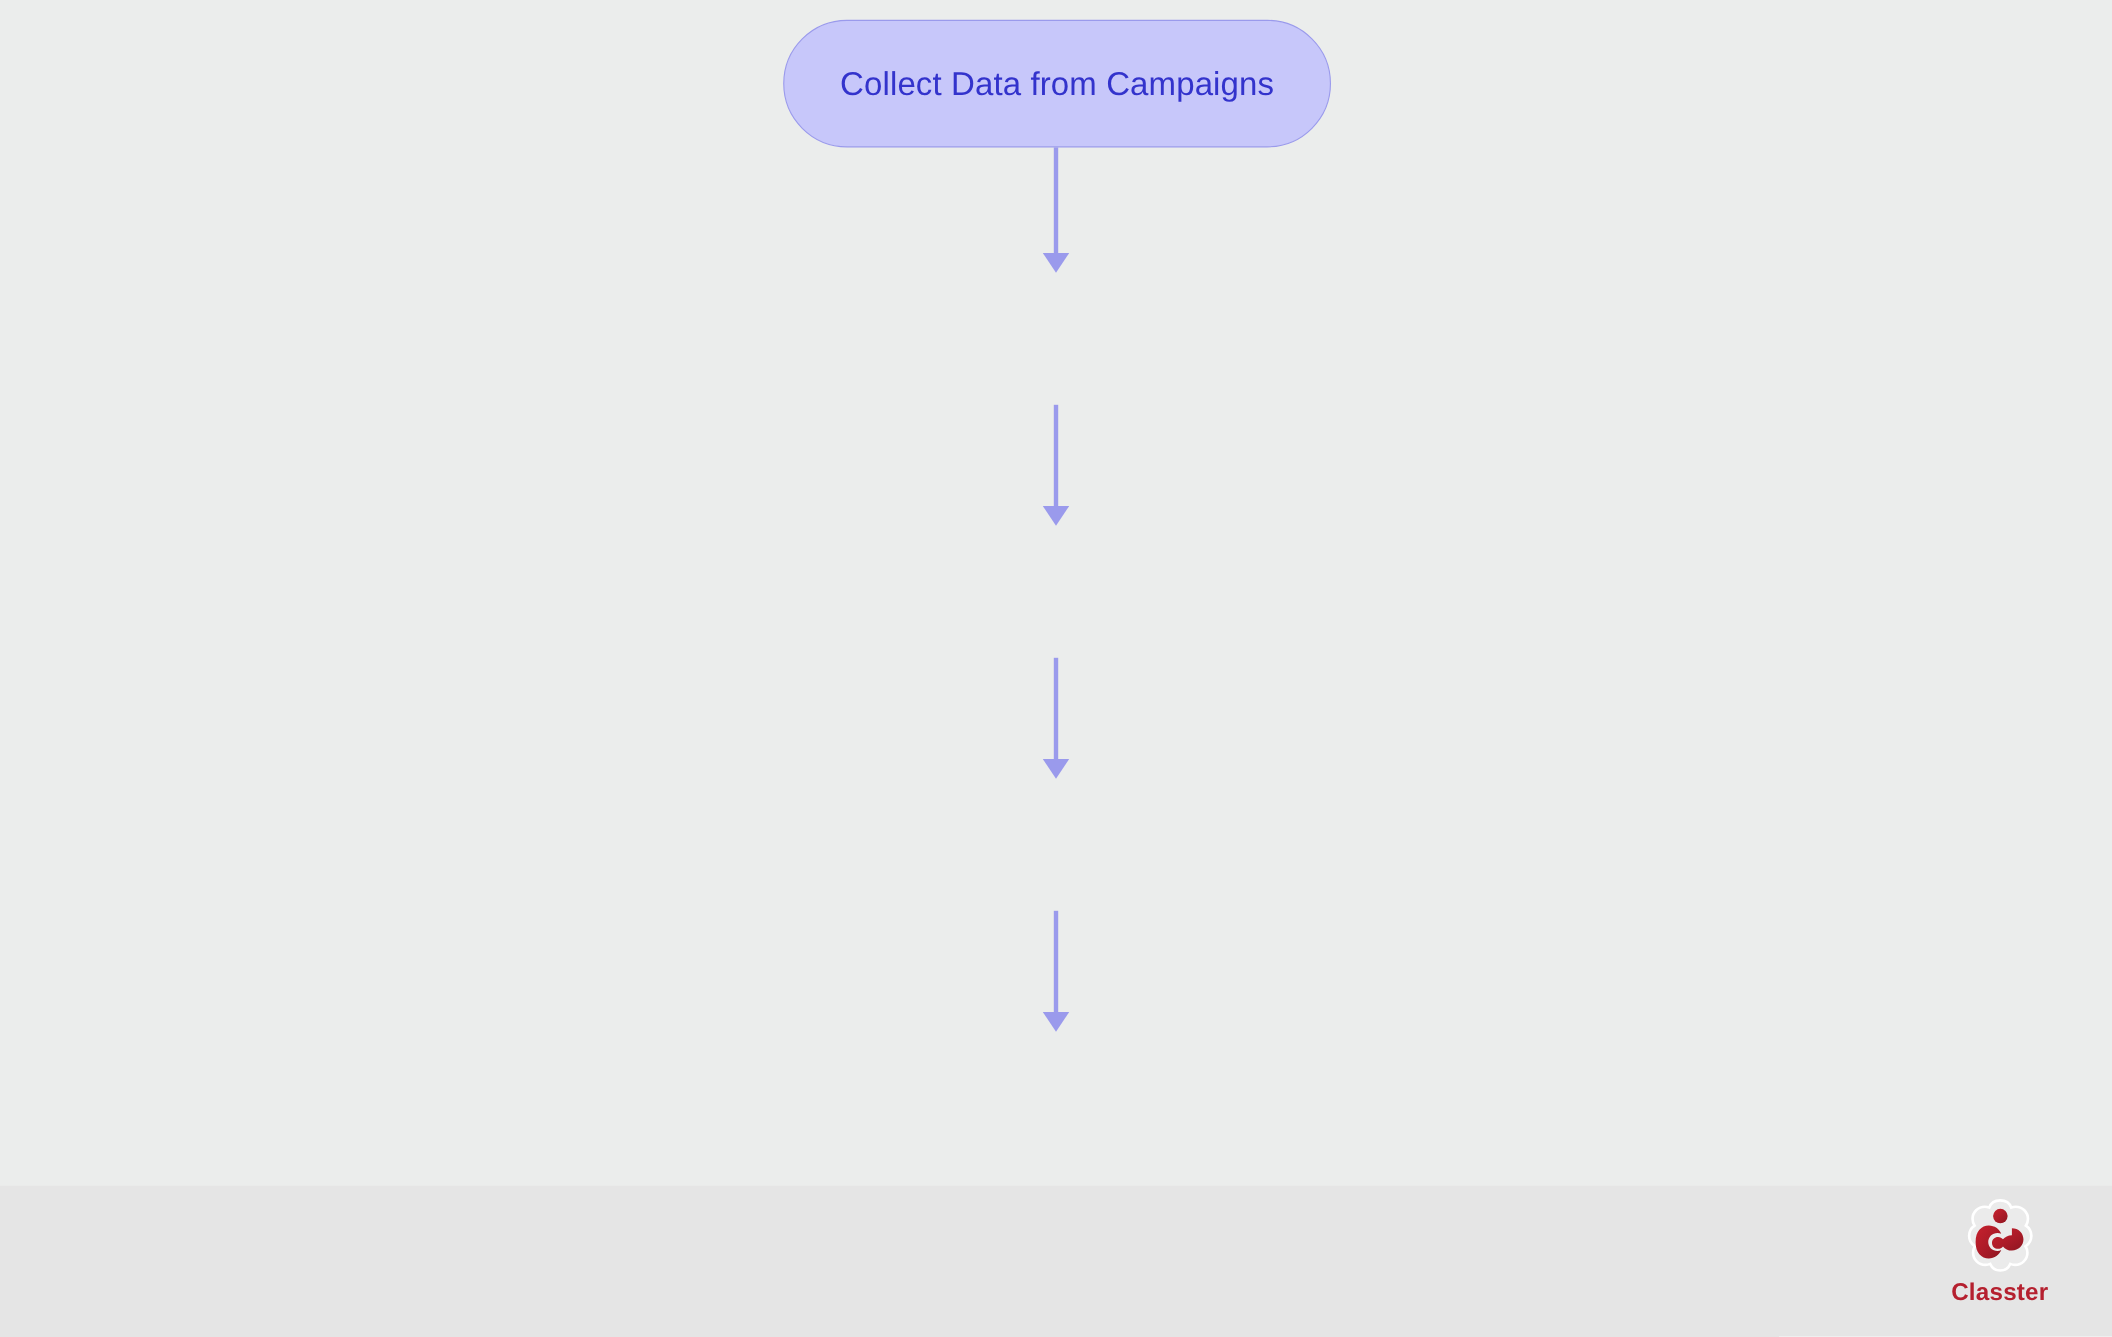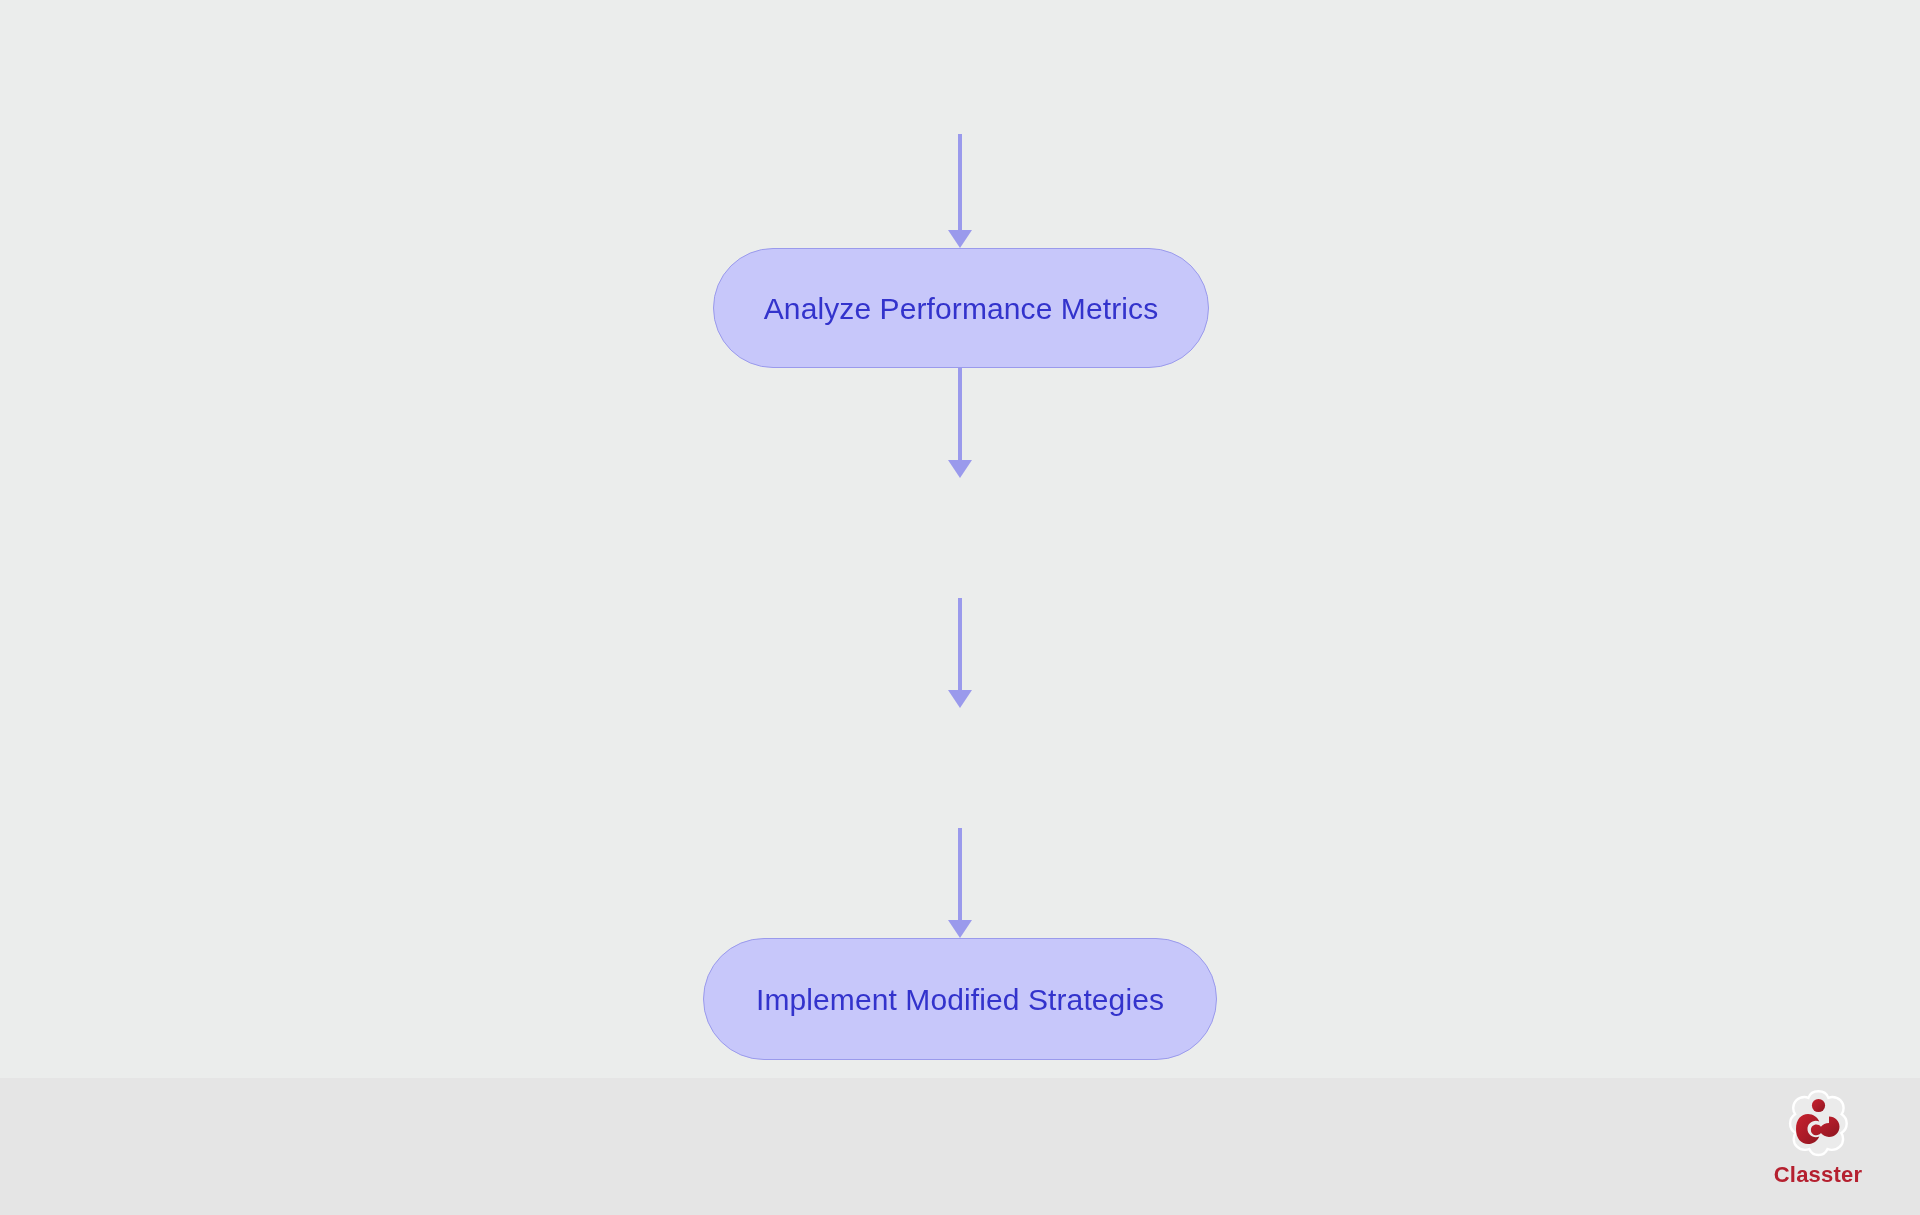--- a/index.html
+++ b/index.html
@@ -141,50 +141,47 @@
   }
 </style>
 </head>
 <body>
 
 <div id="app">
 
   <div id="canvas">
     <div id="flow">
 
+      <div class="node" id="node-0">
+        <span class="node-label">Collect Data from Campaigns</span>
+      </div>
 
       <div class="connector" id="conn-0">
         <div class="stem"></div>
         <div class="head"></div>
       </div>
 
-      <div class="node" id="node-1">
-        <span class="node-label">Analyze Performance Metrics</span>
-      </div>
 
       <div class="connector" id="conn-1">
         <div class="stem"></div>
         <div class="head"></div>
       </div>
 
 
       <div class="connector" id="conn-2">
         <div class="stem"></div>
         <div class="head"></div>
       </div>
 
 
       <div class="connector" id="conn-3">
         <div class="stem"></div>
         <div class="head"></div>
       </div>
 
-      <div class="node" id="node-4">
-        <span class="node-label">Implement Modified Strategies</span>
-      </div>
 
     </div>
   </div>
 
   <div id="footer">
     <div id="brand">
       <svg id="brand-mark" viewBox="0 0 66 74">
         <defs>
           <linearGradient id="blobGrad" x1="0" y1="0" x2="1" y2="1">
             <stop offset="0%" stop-color="#c8212e"></stop>

